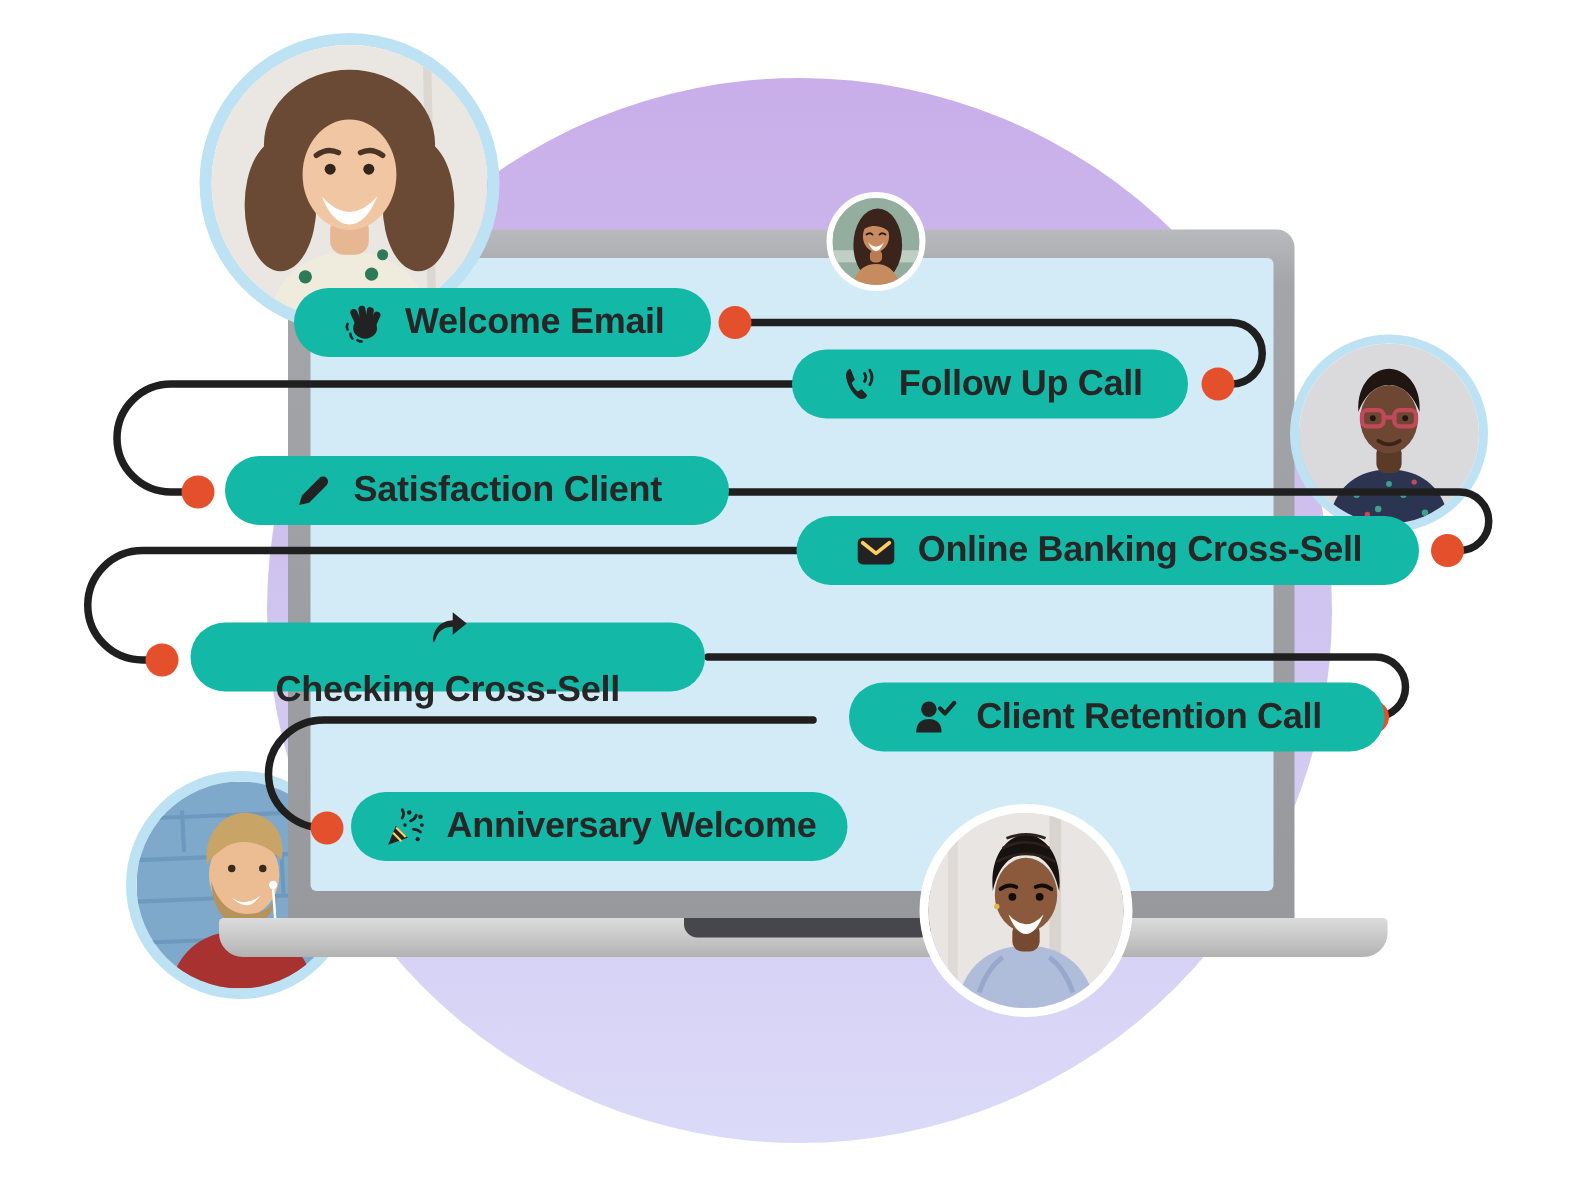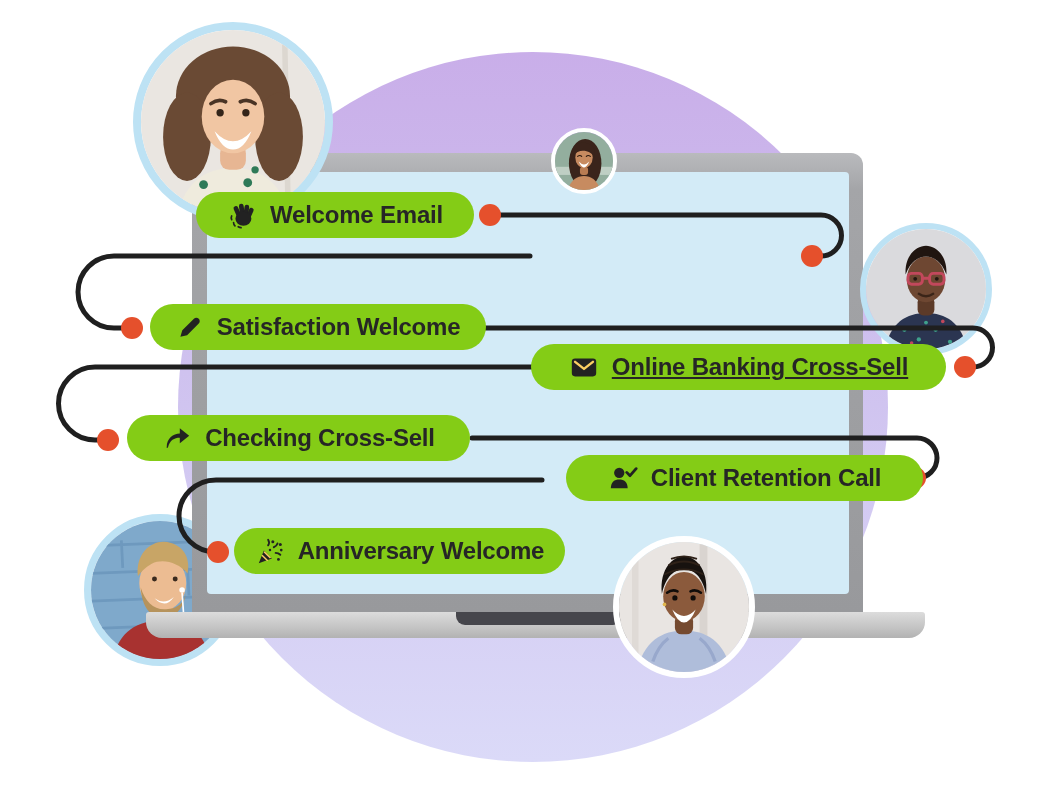--- a/index.html
+++ b/index.html
@@ -25,28 +25,28 @@
   .avatar svg{display:block;width:100%;height:100%;}
   #avatar-1{left:133px;top:22px;width:200px;height:200px;border:8px solid #BDE2F4;}
   #avatar-2{left:551px;top:128px;width:66px;height:66px;border:4px solid #ffffff;}
   #avatar-3{left:860px;top:223px;width:132px;height:132px;border:6px solid #BDE2F4;}
   #avatar-4{left:84px;top:514px;width:152px;height:152px;border:7px solid #BDE2F4;z-index:2;}
   #avatar-5{left:613px;top:536px;width:142px;height:142px;border:6px solid #ffffff;}
   
   #wire{left:0;top:0;width:1064px;height:800px;z-index:5;pointer-events:none;}
   
   .pill{display:flex;align-items:center;justify-content:center;gap:13px;z-index:6;
-    background:#84cc16;border-radius:23px;height:46px;color:#262626;
+    background:#14b8a6;border-radius:23px;height:46px;color:#262626;
     font-weight:800;font-size:24px;letter-spacing:-0.2px;white-space:nowrap;}
   .pill svg{flex:0 0 auto;}
   #pill-1{left:196px;top:192px;width:278px;}
   #pill-2{left:528px;top:233px;width:264px;}
   #pill-3{left:150px;top:304px;width:336px;}
-  #pill-4{left:531px;top:344px;width:415px;text-decoration:underline;}
-  #pill-5{left:127px;top:415px;width:343px;}
+  #pill-4{left:531px;top:344px;width:415px;}
+  #pill-5{left:127px;top:415px;width:343px;flex-direction:column;}
   #pill-6{left:566px;top:455px;width:357px;}
   #pill-7{left:234px;top:528px;width:331px;}
 </style>
 </head>
 <body>
 
 <div id="stage">
 
   <div class="abs" id="bg-circle"></div>
 
@@ -205,26 +205,36 @@
       </g>
       <g stroke="#222222" stroke-width="1.8" stroke-linecap="round" fill="none">
         <path d="M5 17 q-1 2 0 4"></path>
           <path d="M7 24 q0 2 1.5 3.5"></path>
           <path d="M12 28.5 q1.5 1 3 1"></path>
       </g>
     </svg>
     <span>Welcome Email</span>
   </div>
 
+  <div class="abs pill" id="pill-2">
+    <svg width="28" height="28" viewBox="0 0 32 32">
+      <path fill="#222222" d="M9.5 4.5 C7.5 5.5 6.5 8 7 11 C7.6 15 9.5 19.5 12.5 23 C15 25.8 17 27.5 19 27.5 C20.8 27.5 22.5 26 23 24.5 L18.8 20 L15.8 21.8 C13.8 20.2 12 17.8 11.2 15.3 L13.6 12.8 L11 6 C10.6 4.8 10.2 4.2 9.5 4.5 Z"></path>
+      <g fill="none" stroke="#222222" stroke-width="2.2" stroke-linecap="round">
+        <path d="M21 8 q2 3 0 6"></path>
+          <path d="M25 5.5 q3.5 5.5 0 11"></path>
+      </g>
+    </svg>
+    <span>Follow Up Call</span>
+  </div>
 
   <div class="abs pill" id="pill-3">
     <svg width="28" height="28" viewBox="0 0 32 32">
       <path fill="#222222" d="M5 27 L7.2 19.8 L20.5 6.5 C22 5 24.5 5 26 6.5 C27.5 8 27.5 10.5 26 12 L12.7 25.3 Z"></path>
     </svg>
-    <span>Satisfaction Welcome</span>
+    <span>Satisfaction Client</span>
   </div>
 
   <div class="abs pill" id="pill-4">
     <svg width="30" height="30" viewBox="0 0 32 32">
       <rect x="3" y="7" width="26" height="19" rx="3.5" fill="#222222"></rect>
       <polyline points="6.5,10.5 16,18 25.5,10.5" fill="none" stroke="#FBCE63" stroke-width="2.6" stroke-linecap="round" stroke-linejoin="round"></polyline>
     </svg>
     <span>Online Banking Cross-Sell</span>
   </div>
 

